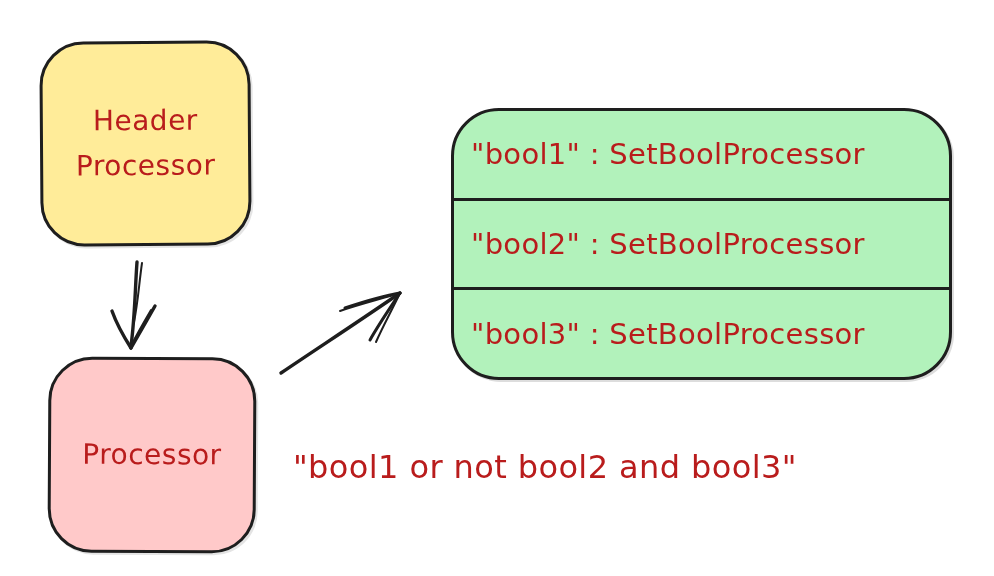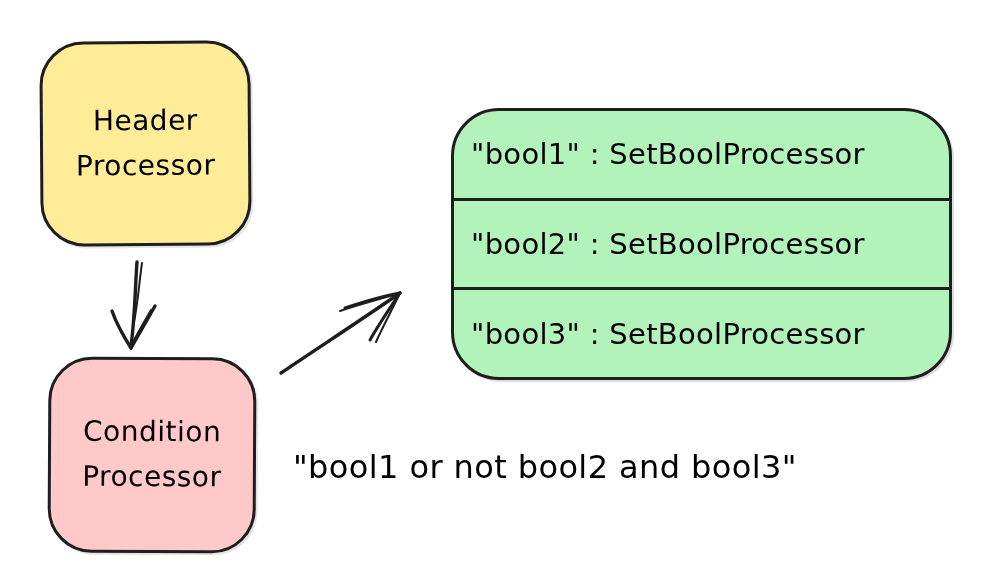--- a/index.html
+++ b/index.html
@@ -4,21 +4,21 @@
 <style>
   html, body { margin: 0; padding: 0; background: #ffffff; }
 
   .canvas {
     position: relative;
     width: 994px;
     height: 576px;
     background: #ffffff;
     overflow: hidden;
     font-family: "DejaVu Sans", sans-serif;
-    color: #000000;
+    color: #b91c1c;
   }
 
   .node {
     position: absolute;
     border: 3.5px solid #1e1e1e;
     box-sizing: border-box;
   }
 
   .node-label {
     display: flex;
@@ -105,21 +105,20 @@
       <path d="M32,4 C30,32 30,58 26,88" stroke-width="3.4"></path>
       <path d="M37,5 C34,26 33,44 29,64" stroke-width="2"></path>
       <path d="M7,53 C12,67 19,79 26,90" stroke-width="3.4"></path>
       <path d="M50,48 C42,62 33,78 26,90" stroke-width="3.4"></path>
       <path d="M46,52 C39,64 32,76 27,86" stroke-width="2"></path>
     </g>
   </svg>
 
   <div class="node" id="condition-node" style="background-color: rgb(255, 201, 201);">
     <div class="node-label">
-      <span>Condition</span>
       <span>Processor</span>
     </div>
   </div>
 
   <svg class="arrow-svg" style="left:268px; top:282px;" width="150" height="105" viewBox="0 0 150 105">
     <g fill="none" stroke="#1e1e1e" stroke-linecap="round" stroke-linejoin="round">
       <path d="M13,91 C50,66 96,36 132,11" stroke-width="3.4"></path>
       <path d="M132,11 C114,14 95,20 77,26" stroke-width="3"></path>
       <path d="M132,11 C113,17 92,22 72,29" stroke-width="2"></path>
       <path d="M132,11 C122,26 111,42 102,58" stroke-width="3"></path>

